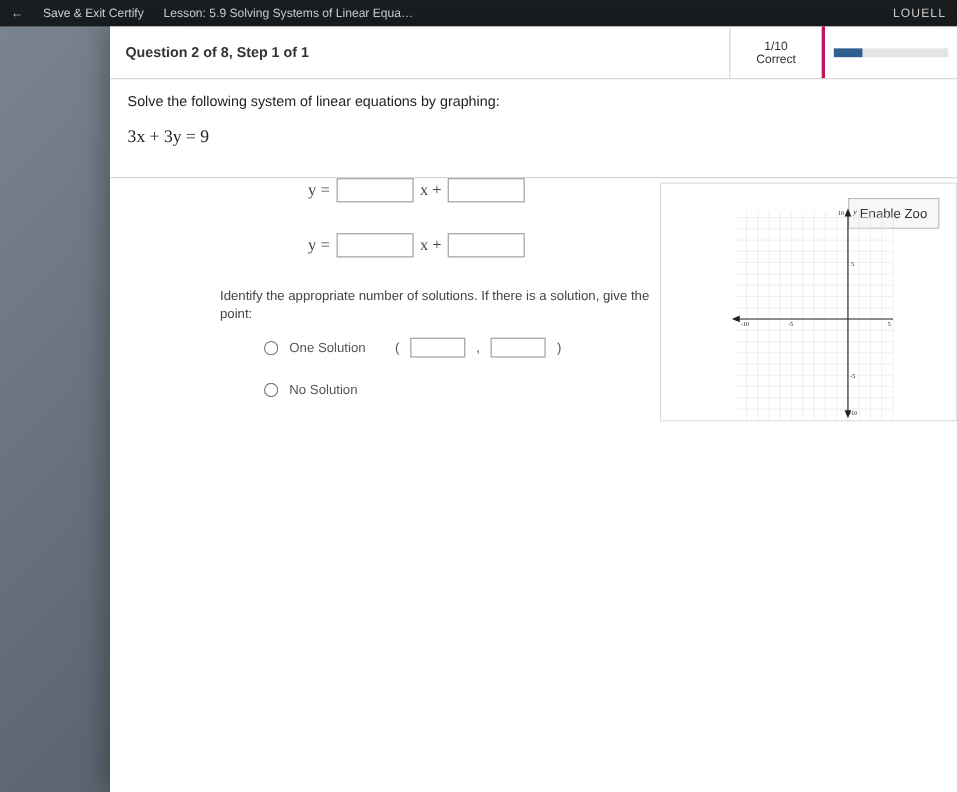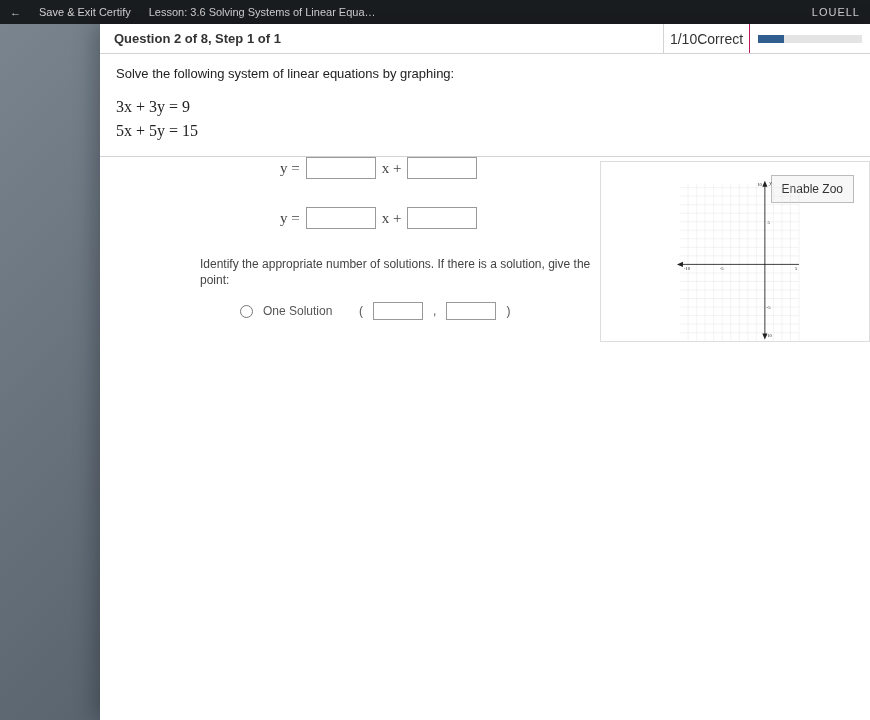--- a/index.html
+++ b/index.html
@@ -29,42 +29,42 @@
     left: 100px;
     top: 24px;
     right: 0;
     bottom: 0;
     background: #fff;
     box-shadow: -6px 0 20px rgba(0,0,0,0.25);
   }
   .q-header {
     display: flex;
     border-bottom: 1px solid #d3d3d3;
-    height: 30px;
+    height: 48px;
     align-items: stretch;
   }
   .q-left {
     flex: 1;
     display: flex;
     align-items: center;
     padding: 0 14px;
     font-size: 13px;
     font-weight: bold;
     color: #333;
     border-right: 1px solid #d3d3d3;
   }
   .q-score {
     width: 86px;
     display: flex;
-    flex-direction: row;
+    flex-direction: column;
     align-items: center;
     justify-content: center;
-    font-size: 14px;
+    font-size: 11px;
     color: #333;
-    border-right: 1px solid #be185d;
+    border-right: 3px solid #be185d;
   }
   .q-progress {
     flex: 0 0 120px;
     display: flex;
     align-items: center;
     padding: 0 8px;
   }
   .progress-track {
     width: 100%;
     height: 8px;
@@ -72,21 +72,21 @@
     position: relative;
   }
   .progress-fill {
     position: absolute;
     left: 0; top: 0;
     height: 100%;
     width: 25%;
     background: #2f5e8f;
   }
   .question-body {
-    padding: 12px 16px 13px 16px;
+    padding: 12px 16px 24px 16px;
     border-bottom: 1px solid #d3d3d3;
     font-size: 13px;
     color: #222;
   }
   .eqs {
     margin-top: 14px;
     font-family: "Times New Roman", serif;
     font-size: 16px;
     line-height: 1.5;
   }
@@ -166,21 +166,21 @@
   .tick-label { font: 11px "Times New Roman", serif; fill: #222; }
   .arrow { fill: #222; }
 </style>
 </head>
 <body>
 
 <div class="topbar">
   <div class="topbar-left">
     <span>←</span>
     <a>Save &amp; Exit Certify</a>
-    <a>Lesson: 3.6 Solving Systems of Linear Equa…</a>
+    <a>Lesson: 5.9 Solving Systems of Linear Equa…</a>
   </div>
   <div class="topbar-right">LOUELL</div>
 </div>
 
 <div class="sheet">
 
   <div class="q-header">
     <div class="q-left">Question 2 of 8, Step 1 of 1</div>
     <div class="q-score">
       <div>1/10</div>
@@ -190,21 +190,20 @@
       <div class="progress-track">
           <div class="progress-fill"></div>
         </div>
     </div>
   </div>
 
   <div class="question-body">
     <div>Solve the following system of linear equations by graphing:</div>
     <div class="eqs">
       <div>3x + 3y  = 9</div>
-      <div>5x + 5y  = 15</div>
     </div>
   </div>
 
 
   <div class="answer-body">
     <div class="answer-left">
 
       <div class="eq-row">
         <span>y =</span>
         <input class="inputbox" style="">
@@ -225,20 +224,24 @@
         <input type="radio" name="sol" style="">
         <span>One Solution</span>
         &nbsp;&nbsp;
         <span>(</span>
         <input class="inputbox sm" style="">
         <span>,</span>
         <input class="inputbox sm" style="">
         <span>)</span>
       </div>
 
+      <div class="opt">
+        <input type="radio" name="sol" style="">
+        <span>No Solution</span>
+      </div>
 
     </div>
 
     <div class="answer-right">
       <button class="zoom-btn">Enable Zoo</button>
       <div class="graph-container">
         <svg class="graph" viewBox="0 0 300 420">
           <g class="grid">
             <line x1="20" y1="60" x2="300" y2="60"></line>
               <line x1="20" y1="80" x2="300" y2="80"></line>

